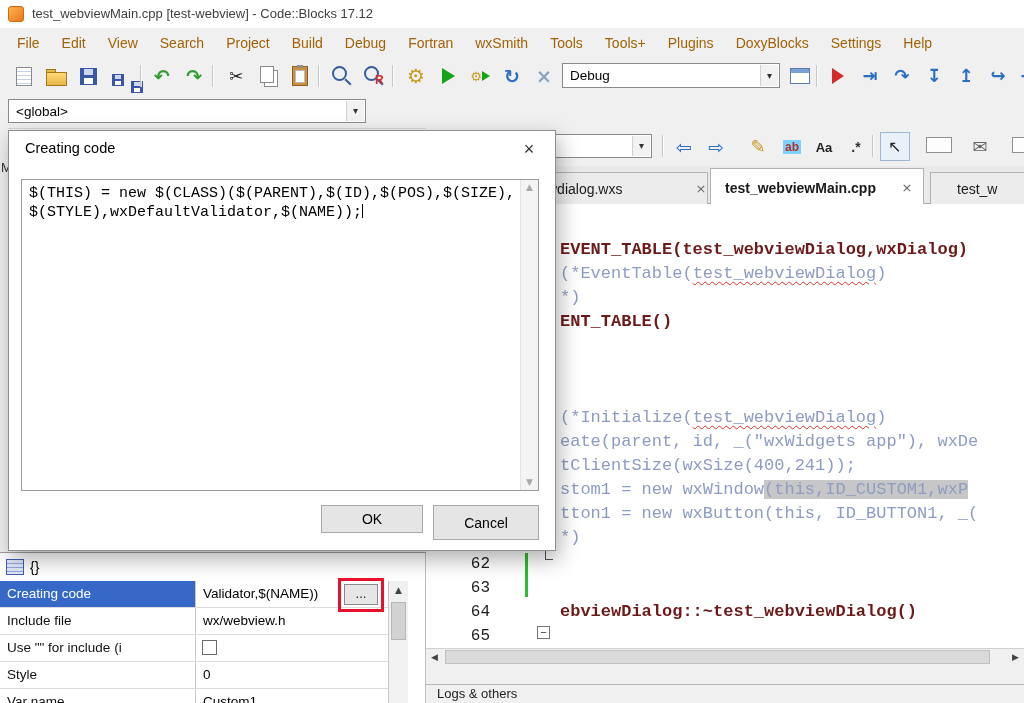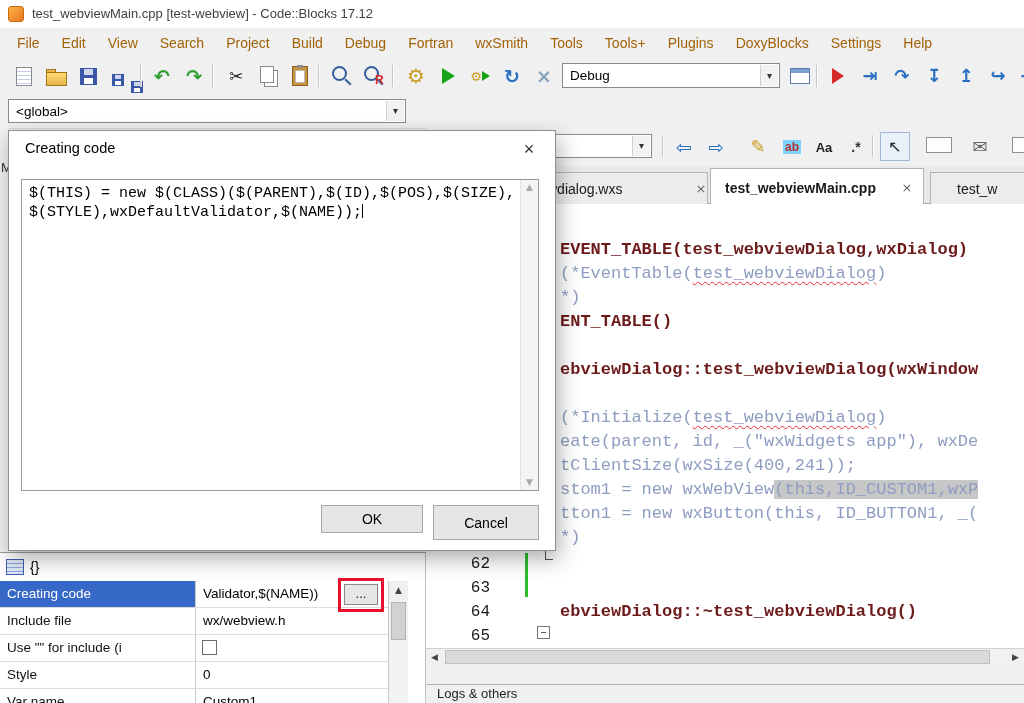--- a/index.html
+++ b/index.html
@@ -239,21 +239,21 @@
       </div>
     <div class="abs tbtn" style="left:984px;top:4px">
         <span class="g c-blue" style="font-size:18px;font-weight:bold">↪</span>
       </div>
     <div class="abs tbtn" style="left:1014px;top:4px">
         <span class="g c-blue" style="font-size:18px;font-weight:bold">⇥</span>
       </div>
   </div>
 
   <div class="abs toolbar2">
-    <div class="abs combo" style="left:8px;top:5px;width:398px;height:24px">
+    <div class="abs combo" style="left:8px;top:5px;width:358px;height:24px">
       <span class="combo-text">&lt;global&gt;</span>
       <span class="combo-btn g">▾</span>
     </div>
   </div>
 
   <div class="abs mgmt">
     <span class="abs" style="left:1px;top:32px">M</span>
   </div>
 
   <div class="abs searchbar"></div>
@@ -302,25 +302,24 @@
       <span class="tab-label" style="left:26px;top:1px">test_w</span>
     </div>
   </div>
 
   <div class="abs codearea"></div>
 
   <div class="abs cl" style="top:238px"><span class="tk-code">EVENT_TABLE(test_webviewDialog,wxDialog)</span></div>
   <div class="abs cl" style="top:262px"><span class="tk-cmt">(*EventTable(</span><span class="tk-cmt tk-err">test_webviewDialog</span><span class="tk-cmt">)</span></div>
   <div class="abs cl" style="top:286px"><span class="tk-cmt">*)</span></div>
   <div class="abs cl" style="top:310px"><span class="tk-code">ENT_TABLE()</span></div>
-  <div class="abs cl" style="top:358px"><span class="tk-code">ebviewDialog::test_webviewDialog(wxWindow</span></div>
   <div class="abs cl" style="top:406px"><span class="tk-cmt">(*Initialize(</span><span class="tk-cmt tk-err">test_webviewDialog</span><span class="tk-cmt">)</span></div>
   <div class="abs cl" style="top:430px"><span class="tk-cmt">eate(parent, id, _("wxWidgets app"), wxDe</span></div>
   <div class="abs cl" style="top:454px"><span class="tk-cmt">tClientSize(wxSize(400,241));</span></div>
-  <div class="abs cl" style="top:478px"><span class="tk-cmt">stom1 = new wxWebView</span><span class="tk-cmt tk-sel">(this,ID_CUSTOM1,wxP</span></div>
+  <div class="abs cl" style="top:478px"><span class="tk-cmt">stom1 = new wxWindow</span><span class="tk-cmt tk-sel">(this,ID_CUSTOM1,wxP</span></div>
   <div class="abs cl" style="top:502px"><span class="tk-cmt">tton1 = new wxButton(this, ID_BUTTON1, _(</span></div>
   <div class="abs cl" style="top:526px"><span class="tk-cmt">*)</span></div>
 
   <div class="abs ln" style="top:552px">62</div>
   <div class="abs ln" style="top:576px">63</div>
   <div class="abs ln" style="top:600px">64</div>
   <div class="abs ln" style="top:624px">65</div>
   <div class="abs changebar"></div>
   <div class="abs fold-l"></div>
   <div class="abs fold-box" style="top:626px">−</div>

